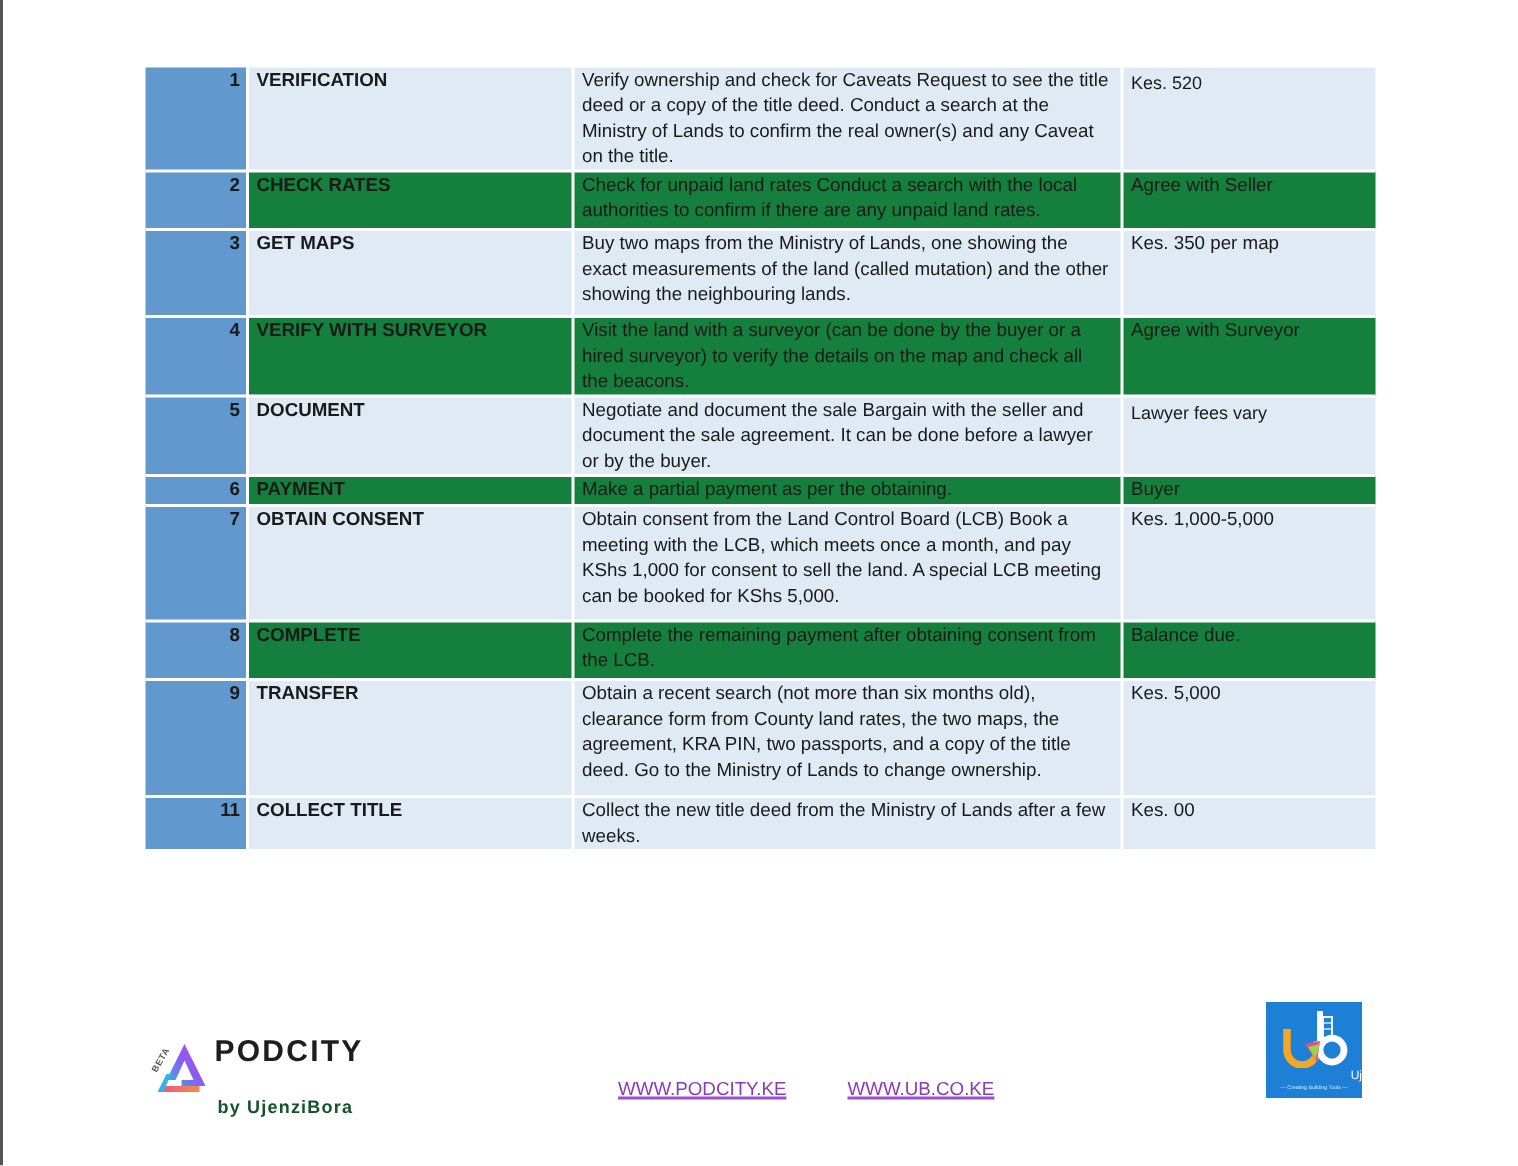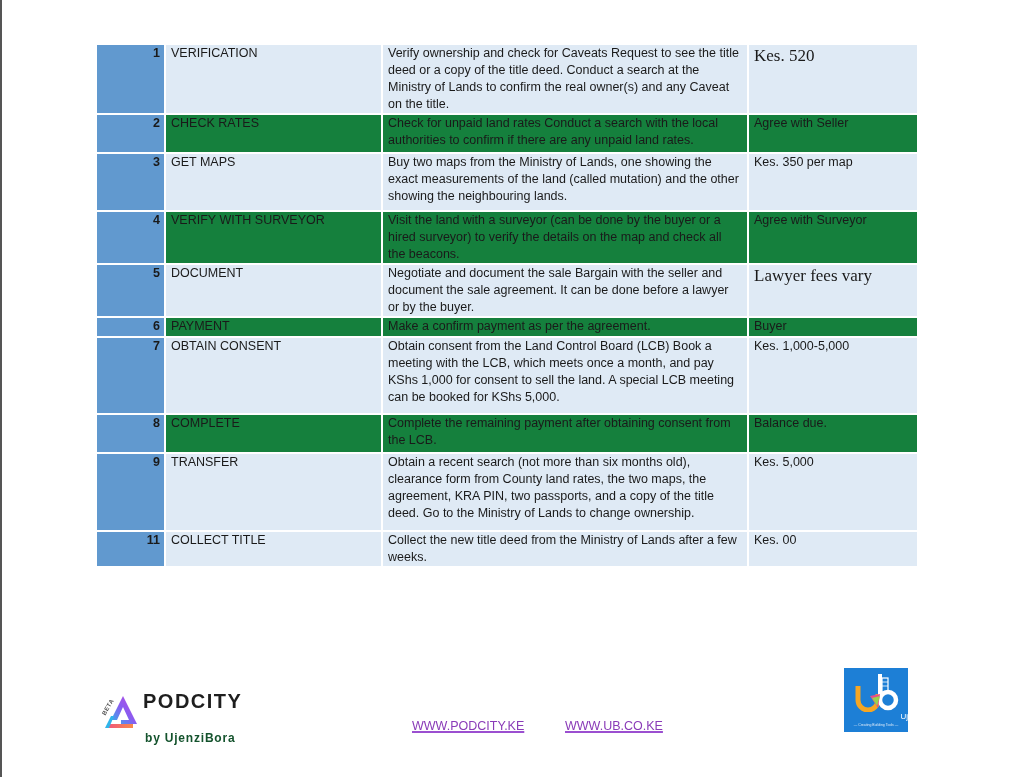--- a/index.html
+++ b/index.html
@@ -17,24 +17,24 @@
     .guide-table tr:first-child td { border-top: none; }
     .guide-table td:first-child { border-left: none; }
     .guide-table td:last-child { border-right: none; }
     .title-row td {
       background: #6199cf; text-align: center; font-weight: bold; font-size: 12.5px; height: 17px;
       padding-top: 1px;
     }
     .head-row td { background: #c0d6ec; height: 16px; }
     .head-row td.num { background: #6199cf; }
     td.num { background: #6199cf; text-align: right; font-weight: bold; padding-right: 4px; }
-    td.step { font-weight: normal; margin-top: 13px; }
+    td.step { font-weight: bold; margin-top: 13px; }
     tr.dark td.step, tr.dark td.desc, tr.dark td.cost { background: #15803d; }
     tr.light td.step, tr.light td.desc, tr.light td.cost { background: #dfeaf5; }
-    td.cost.big { font-size: 17px; padding-top: 2px; font-family: Liberation Serif, serif; }
+    td.cost.big { font-size: 12px; padding-top: 2px; }
     .footer-podcity { position: absolute; left: 103px; top: 690px; width: 150px; height: 45px; }
     .logo-mark { position: absolute; left: 0; top: 4px; width: 40px; height: 36px; }
     .podcity-name { position: absolute; left: 40px; top: 0; font-weight: bold; font-size: 20px; letter-spacing: 1.5px; color: #1e1e1e; }
     .podcity-by { position: absolute; left: 42px; top: 25px; font-weight: bold; font-size: 12px; letter-spacing: 0.8px; color: #14532d; margin-top: 16px; }
     .beta { position: absolute; left: -4px; top: 14px; font-size: 6px; font-weight: bold; color: #555; transform: rotate(-60deg); letter-spacing: 0.5px; }
     .links { position: absolute; top: 719px; font-size: 12.5px; }
     .link { color: #8a3bb8; text-decoration: underline; text-decoration-color: #9b4fd0; text-decoration-thickness: 2px; margin-left: 25px; }
     .ub-logo { position: absolute; left: 844px; top: 668px; width: 64px; height: 64px; background: #1d7fd6; overflow: hidden; }
     .ub-name { position: absolute; left: 0; width: 64px; top: 44px; text-align: center; font-size: 8px; color: #ffffff; margin-left: 44px; }
     .ub-tag { position: absolute; left: 4px; width: 56px; top: 55px; text-align: center; font-size: 3.5px; color: #dbe9f8; }
@@ -78,21 +78,21 @@
   </tr>
   <tr class="light" style="height:51px">
     <td class="num">5</td>
     <td class="step">DOCUMENT</td>
     <td class="desc">Negotiate and document the sale Bargain with the seller and document the sale agreement. It can be done before a lawyer or by the buyer.</td>
     <td class="cost big">Lawyer fees vary</td>
   </tr>
   <tr class="dark" style="height:20px">
     <td class="num">6</td>
     <td class="step">PAYMENT</td>
-    <td class="desc">Make a confirm payment as per the agreement.</td>
+    <td class="desc">Make a partial payment as per the obtaining.</td>
     <td class="cost">Buyer</td>
   </tr>
   <tr class="light" style="height:77px">
     <td class="num">7</td>
     <td class="step">OBTAIN CONSENT</td>
     <td class="desc">Obtain consent from the Land Control Board (LCB) Book a meeting with the LCB, which meets once a month, and pay KShs 1,000 for consent to sell the land. A special LCB meeting can be booked for KShs 5,000.</td>
     <td class="cost">Kes. 1,000-5,000</td>
   </tr>
   <tr class="dark" style="height:39px">
     <td class="num">8</td>

